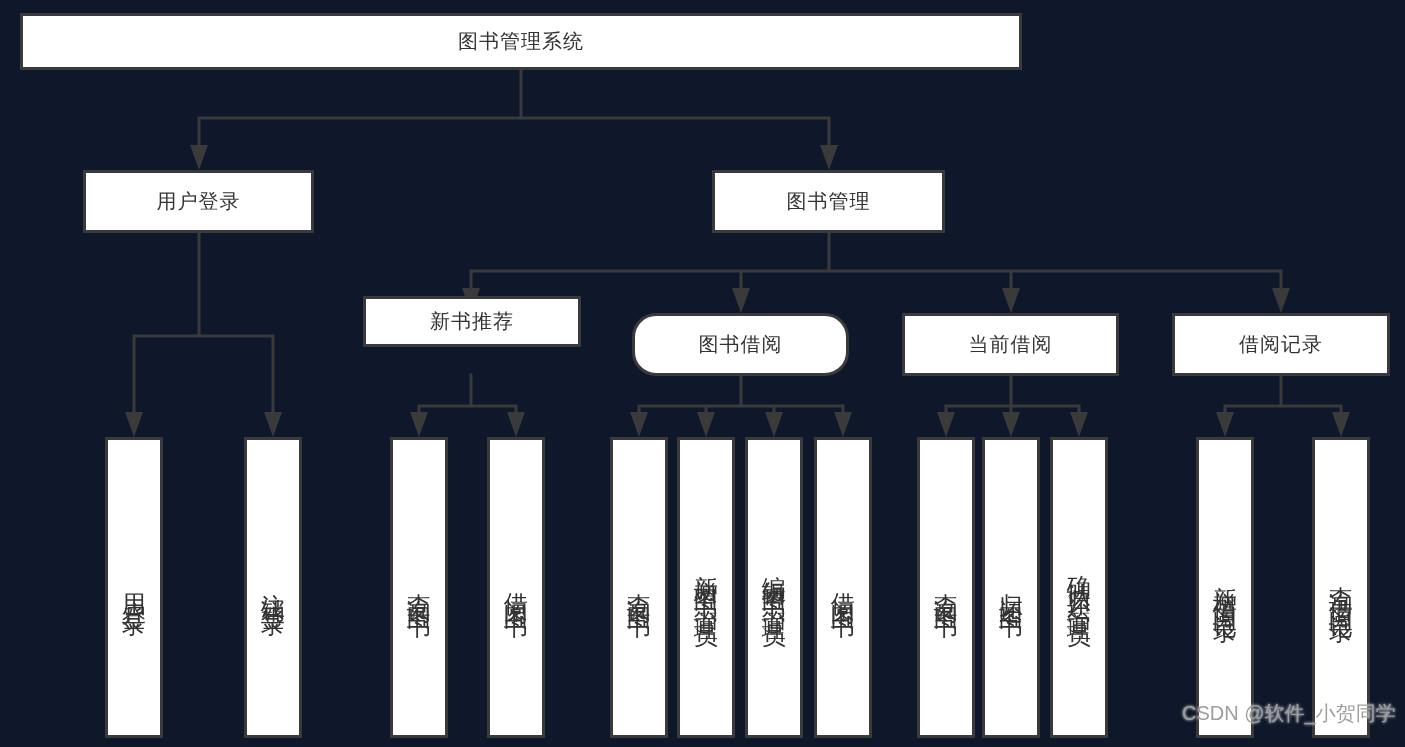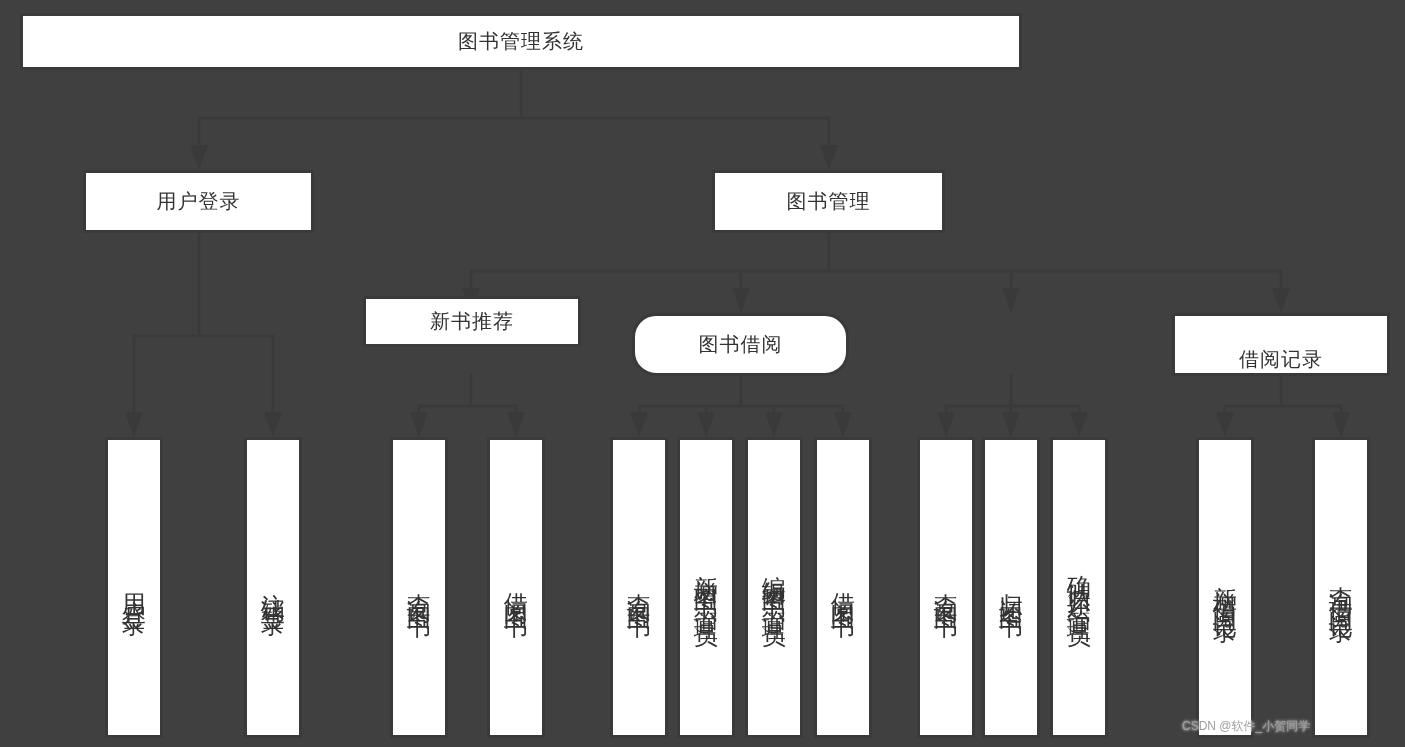--- a/index.html
+++ b/index.html
@@ -1,20 +1,20 @@
 <!DOCTYPE html>
 <html><head>
 <meta charset="utf-8">
 <style>
   html, body { margin: 0; padding: 0; background: #ffffff; }
   .stage {
     position: relative;
     width: 1405px;
     height: 747px;
-    background: #404040;
+    background: #0f172a;
     font-family: "Liberation Sans", sans-serif;
     overflow: hidden;
   }
   .connectors {
     position: absolute;
     left: 0; top: 0;
     width: 1405px; height: 747px;
   }
   .box {
     position: absolute;
@@ -35,46 +35,45 @@
     letter-spacing: 7px;
     line-height: 1.15;
   }
   
   .n-root  { left: 20px;   top: 13px;  width: 1002px; height: 57px; }
   .n-login { left: 83px;   top: 170px; width: 231px;  height: 63px; }
   .n-mgmt  { left: 712px;  top: 170px; width: 233px;  height: 63px; text-align: right; }
   .n-rec   { left: 363px;  top: 296px; width: 218px;  height: 51px; }
   .n-bor   { left: 632px;  top: 313px; width: 217px;  height: 63px; border-radius: 24px; }
   .n-cur   { left: 902px;  top: 313px; width: 217px;  height: 63px; }
-  .n-brec  { left: 1172px; top: 313px; width: 218px;  height: 63px; align-items: flex-end; }
+  .n-brec  { left: 1172px; top: 313px; width: 218px;  height: 63px; }
   
   .leaf { top: 437px; width: 58px; height: 301px; }
   .lf-1  { left: 105px; }
   .lf-2  { left: 244px; }
   .lf-3  { left: 390px; }
   .lf-4  { left: 487px; }
   .lf-5  { left: 610px; }
   .lf-6  { left: 677px; }
   .lf-7  { left: 745px; }
   .lf-8  { left: 814px; }
   .lf-9  { left: 917px; }
   .lf-10 { left: 982px; }
   .lf-11 { left: 1050px; }
   .lf-12 { left: 1196px; }
   .lf-13 { left: 1312px; }
   .watermark {
     position: absolute;
     left: 1182px;
     top: 700px;
-    font-size: 12px;
+    font-size: 20px;
     color: #9e9e9e;
     white-space: nowrap;
     z-index: 5;
     text-shadow: 0 0 3px #ffffff;
-    margin-top: 18px;
   }
   .line { stroke: #3a3a3a; stroke-width: 3; fill: none; stroke-linecap: square; }
   .arrow { fill: #3a3a3a; stroke: none; }
 </style>
 </head>
 <body>
 
 <div class="stage">
 
   <svg class="connectors" viewBox="0 0 1405 747" xmlns="http://www.w3.org/2000/svg">
@@ -130,20 +129,23 @@
   <div class="box hbox n-mgmt">
     <span class="txt">图书管理</span>
   </div>
 
   <div class="box hbox n-rec">
     <span class="txt">新书推荐</span>
   </div>
   <div class="box hbox n-bor">
     <span class="txt">图书借阅</span>
   </div>
+  <div class="box hbox n-cur">
+    <span class="txt">当前借阅</span>
+  </div>
   <div class="box hbox n-brec">
     <span class="txt">借阅记录</span>
   </div>
 
   <div class="box leaf lf-1">
     <span class="txt">用户登录</span>
   </div>
   <div class="box leaf lf-2">
     <span class="txt">注销登录</span>
   </div>

